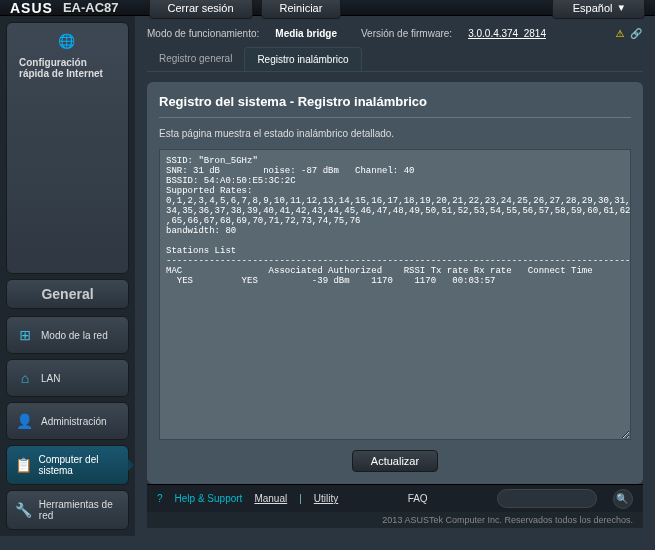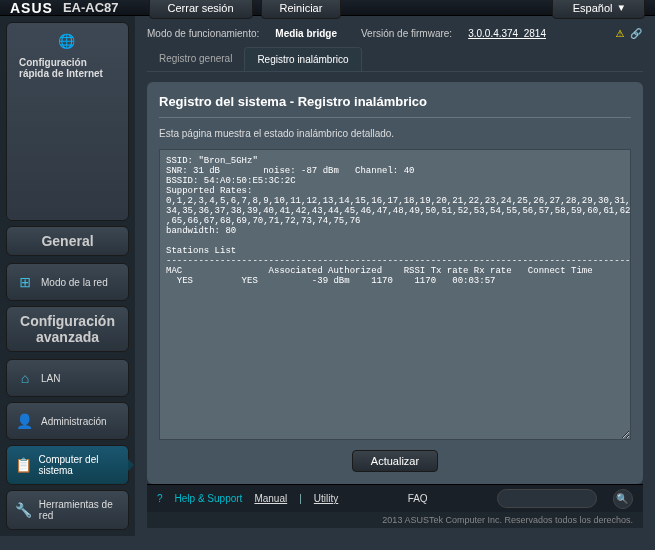--- a/index.html
+++ b/index.html
@@ -57,21 +57,20 @@
   <div class="sidebar">
     <div class="side-item main">
       <span class="icon">🌐</span>
       <span>Configuración rápida de Internet</span>
     </div>
     <div class="side-header" style="text-align:center;background:linear-gradient(#3c4752,#2a333c);border-radius:6px;padding:6px;border:1px solid #1a1a1a;font-weight:bold">General</div>
     <div class="side-item">
       <span class="icon" style="color:#4bd">⊞</span>
       <span>Modo de la red</span>
     </div>
-    <div class="side-header" style="text-align:center;background:linear-gradient(#3c4752,#2a333c);border-radius:6px;padding:6px;border:1px solid #1a1a1a;font-weight:bold">Configuración avanzada</div>
     <div class="side-item">
       <span class="icon" style="color:#4bd">⌂</span>
       <span>LAN</span>
     </div>
     <div class="side-item">
       <span class="icon" style="color:#4bd">👤</span>
       <span>Administración</span>
     </div>
     <div class="side-item active">
       <span class="icon" style="color:#4bd">📋</span>

